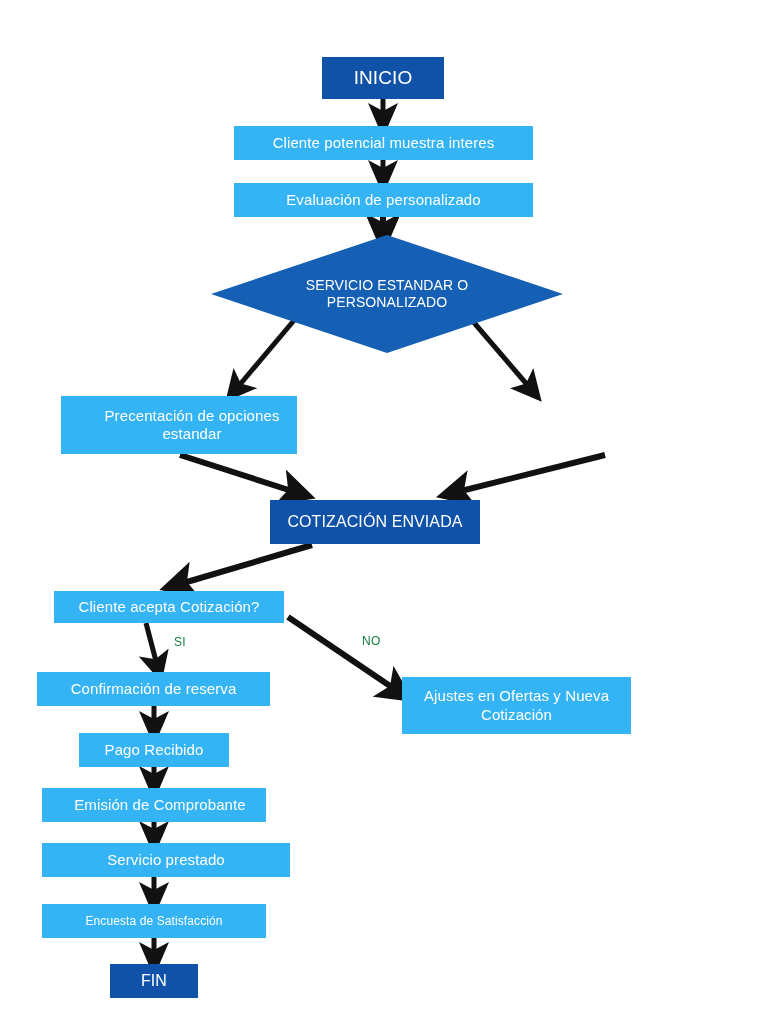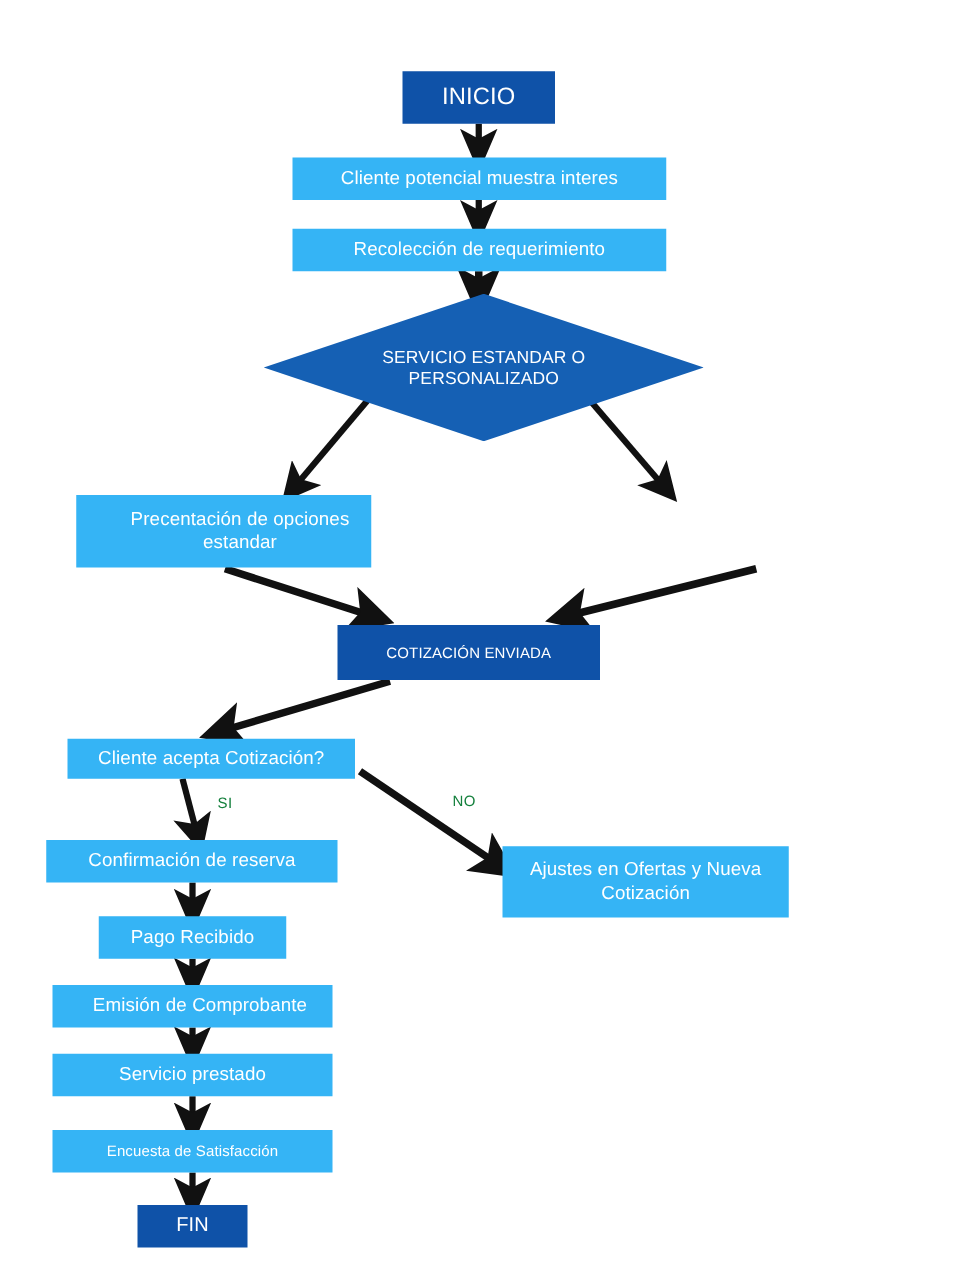--- a/index.html
+++ b/index.html
@@ -120,34 +120,34 @@
 
   <div class="node node-rect-dark" style="left:322px; top:57px; width:122px; height:42px; font-size:19px;">
     <span>INICIO</span>
   </div>
 
   <div class="node node-rect-light" style="left:234px; top:126px; width:299px; height:34px; font-size:15px;">
     <span>Cliente potencial muestra interes</span>
   </div>
 
   <div class="node node-rect-light" style="left:234px; top:183px; width:299px; height:34px; font-size:15px;">
-    <span>Recolección de requerimiento</span>
+    <span>Evaluación de personalizado</span>
   </div>
 
   <div class="node node-diamond" style="left:211px; top:235px; width:352px; height:118px; font-size:14px;">
     <span class="diamond-shape"></span>
     <span class="diamond-label">SERVICIO ESTANDAR O PERSONALIZADO</span>
   </div>
 
   <div class="node node-rect-light" style="left:61px; top:396px; width:236px; height:58px; font-size:15px;padding-left:26px;">
     <span>Precentación de opciones estandar</span>
   </div>
 
 
-  <div class="node node-rect-dark" style="left:270px; top:500px; width:210px; height:44px; font-size:12px;">
+  <div class="node node-rect-dark" style="left:270px; top:500px; width:210px; height:44px; font-size:16px;">
     <span>COTIZACIÓN ENVIADA</span>
   </div>
 
   <div class="node node-rect-light" style="left:54px; top:591px; width:230px; height:32px; font-size:15px;">
     <span>Cliente acepta Cotización?</span>
   </div>
 
   <div class="node node-rect-light" style="left:402px; top:677px; width:229px; height:57px; font-size:15px;">
     <span>Ajustes en Ofertas y Nueva Cotización</span>
   </div>
@@ -157,21 +157,21 @@
   </div>
 
   <div class="node node-rect-light" style="left:79px; top:733px; width:150px; height:34px; font-size:15px;">
     <span>Pago Recibido</span>
   </div>
 
   <div class="node node-rect-light" style="left:42px; top:788px; width:224px; height:34px; font-size:15px;padding-left:12px;">
     <span>Emisión de Comprobante</span>
   </div>
 
-  <div class="node node-rect-light" style="left:42px; top:843px; width:224px; height:34px; font-size:15px;">
+  <div class="node node-rect-light" style="left:42px; top:843px; width:248px; height:34px; font-size:15px;">
     <span>Servicio prestado</span>
   </div>
 
   <div class="node node-rect-light" style="left:42px; top:904px; width:224px; height:34px; font-size:12px;">
     <span>Encuesta de Satisfacción</span>
   </div>
 
   <div class="node node-rect-dark" style="left:110px; top:964px; width:88px; height:34px; font-size:16px;">
     <span>FIN</span>
   </div>

